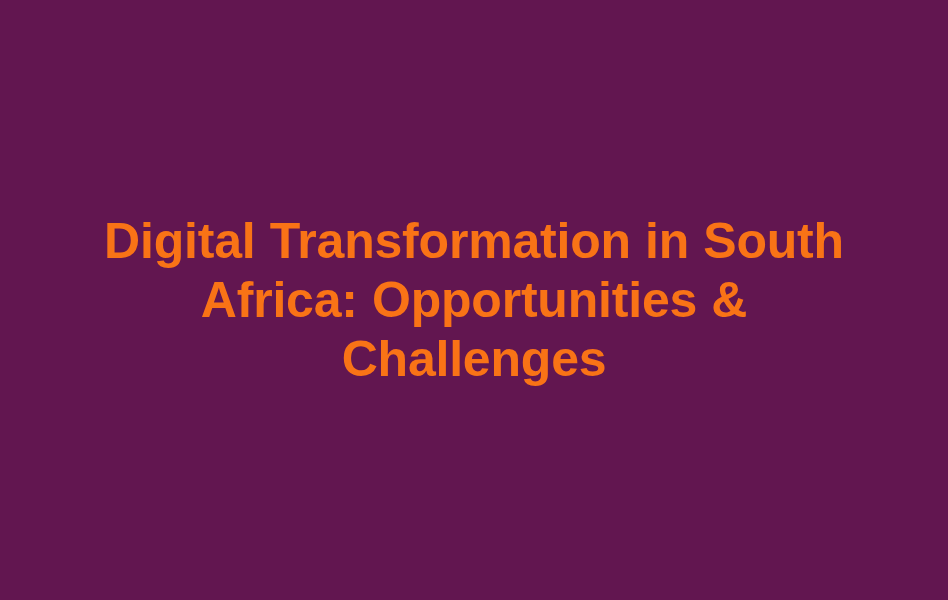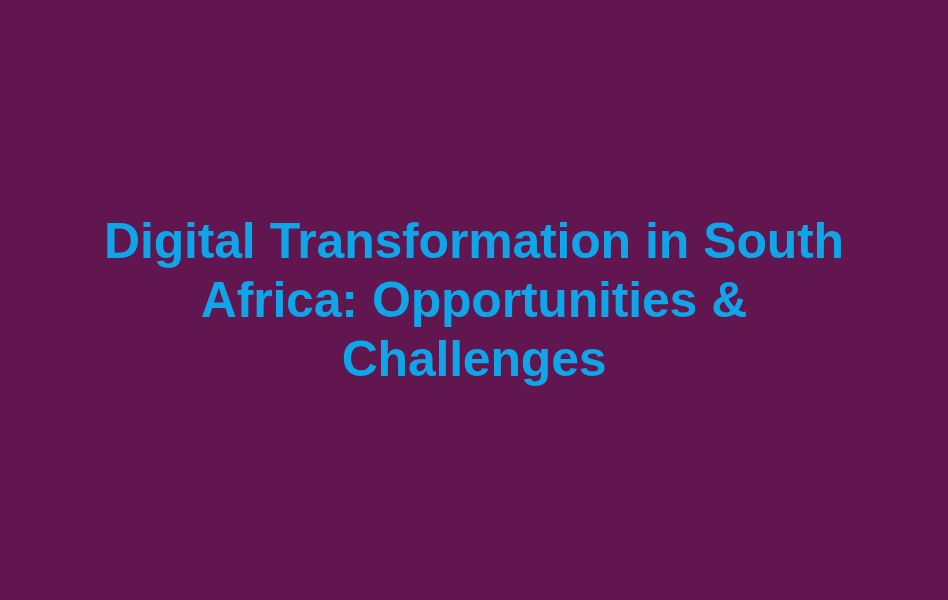--- a/index.html
+++ b/index.html
@@ -47,16 +47,16 @@
     word-spacing: 0.5px;
     -webkit-font-smoothing: antialiased;
   }
 </style>
 </head>
 <body>
 
 <div class="title-card" style="background: rgb(98, 22, 80);">
 
   <div class="heading-wrap">
-    <h1 class="page-title" style="color: #0ea5e9;">Digital Transformation in South Africa: Opportunities &amp; Challenges</h1>
+    <h1 class="page-title" style="color: #f97316;">Digital Transformation in South Africa: Opportunities &amp; Challenges</h1>
   </div>
 
 </div>
 
 </body></html>

